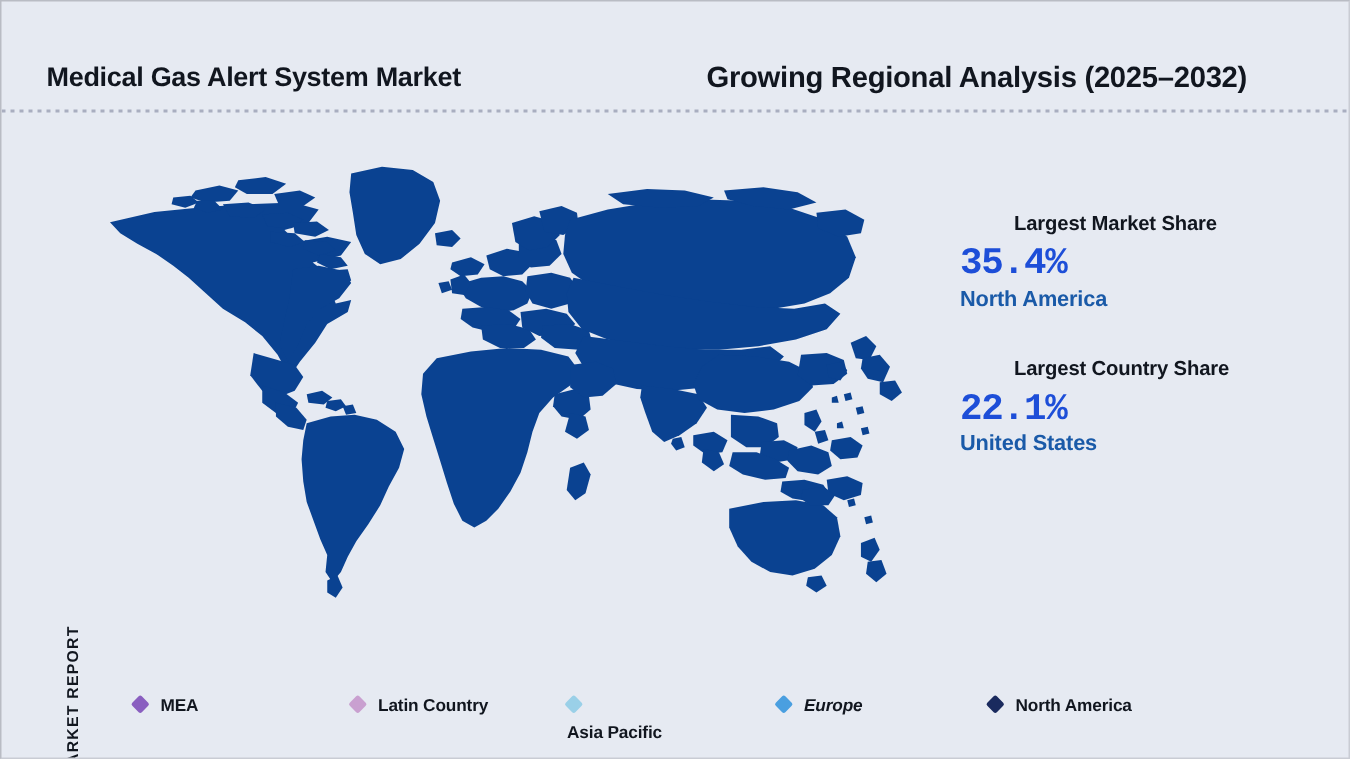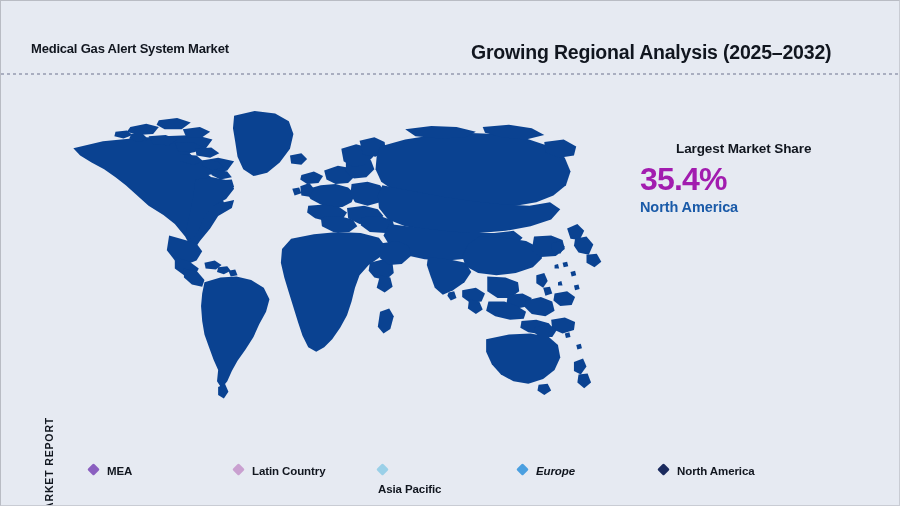--- a/index.html
+++ b/index.html
@@ -34,21 +34,21 @@
     width: 900px;
     height: 73px;
     display: flex;
     align-items: center;
   }
 
   .header-title-left {
     position: absolute;
     left: 30px;
     top: 40px;
-    font-size: 13px;
+    font-size: 18px;
     font-weight: bold;
     color: #11161f;
     letter-spacing: -0.2px;
     white-space: nowrap;
   }
 
   .header-title-right {
     position: absolute;
     left: 470px;
     top: 40px;
@@ -112,26 +112,27 @@
     font-size: 13.5px;
     font-weight: bold;
     color: #11161f;
     letter-spacing: -0.1px;
     margin-bottom: 6px;
     white-space: nowrap;
     padding-left: 36px;
   }
 
   .stat-value {
-    font-size: 32px;
-    font-weight: bold;
-    color: #a21caf;
+    font-size: 25px;
+    font-weight: bold;
+    color: #1d4ed8;
     letter-spacing: -0.8px;
     line-height: 1.1;
     margin-bottom: 2px;
+    font-family: Liberation Mono, monospace;
   }
 
   .stat-region {
     font-size: 14.5px;
     font-weight: bold;
     color: #1a5aa8;
     letter-spacing: -0.1px;
     white-space: nowrap;
   }
 
@@ -290,20 +291,25 @@
   </div>
 
   <div class="stats">
 
     <div class="stat-block">
       <div class="stat-label">Largest Market Share</div>
       <div class="stat-value">35.4%</div>
       <div class="stat-region">North America</div>
     </div>
 
+    <div class="stat-block">
+      <div class="stat-label">Largest Country Share</div>
+      <div class="stat-value">22.1%</div>
+      <div class="stat-region">United States</div>
+    </div>
 
   </div>
 
   <div class="legend">
 
     <div class="legend-item" style="left:0px;">
       <span class="legend-marker" style="background:#8a5fc0;"></span>
       <span class="legend-text">MEA</span>
     </div>
 

